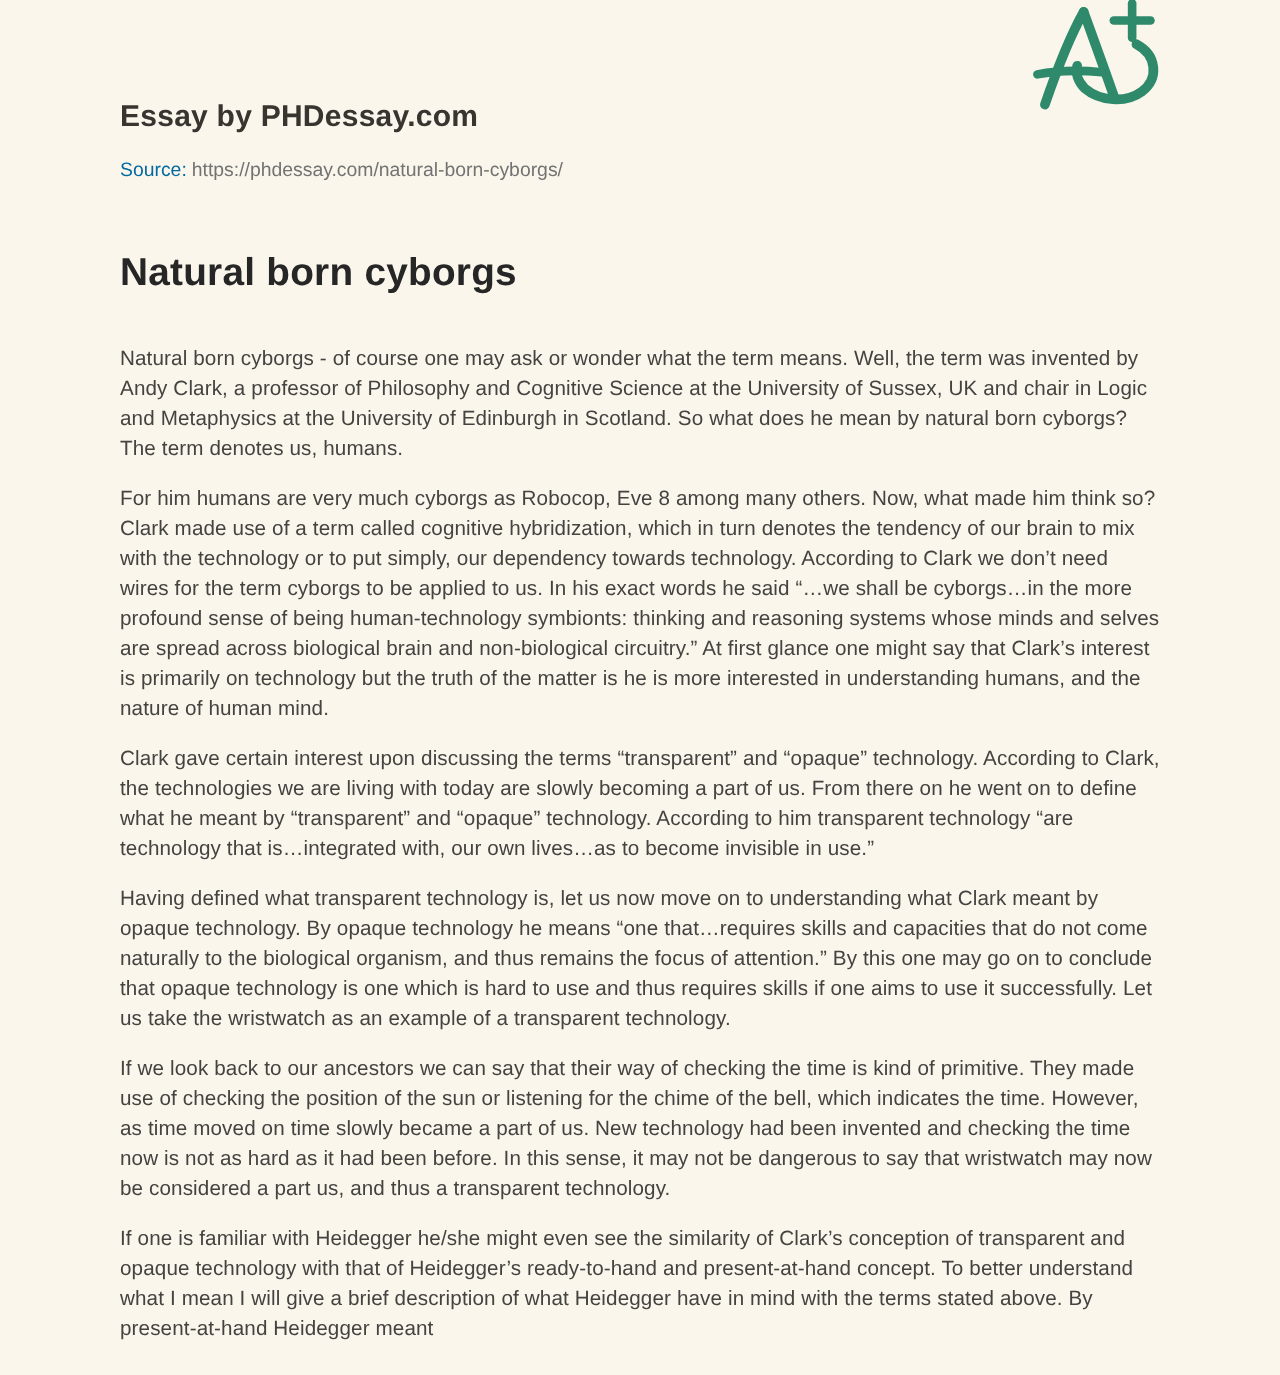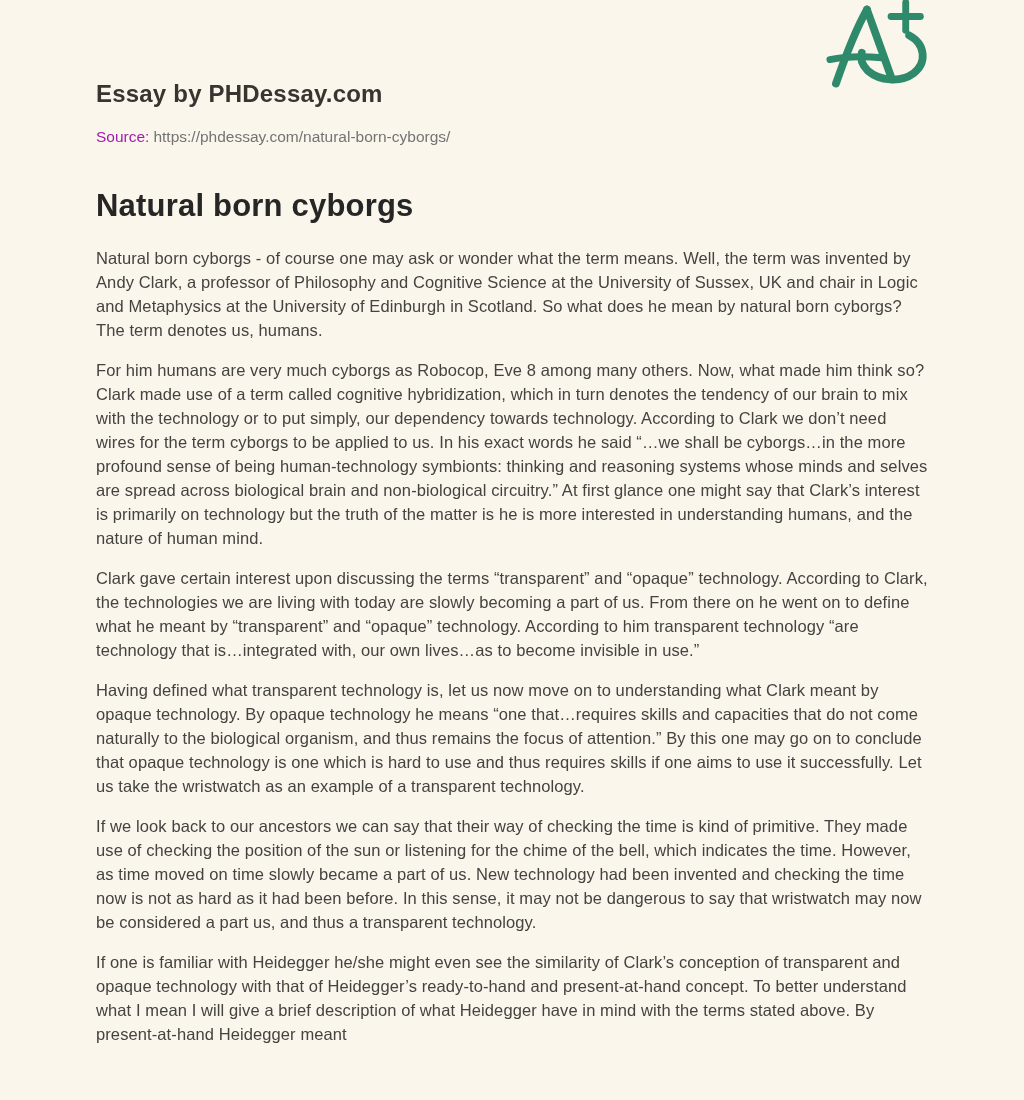--- a/index.html
+++ b/index.html
@@ -26,48 +26,48 @@
     color: #38342f;
     letter-spacing: 0.2px;
     line-height: 28px;
   }
   .source-row {
     margin-top: 19px;
     font-size: 15.5px;
     line-height: 20px;
   }
   .source-label {
-    color: #a21caf;
+    color: #0369a1;
     margin-right: 4px;
   }
   .source-link {
     color: #737373;
     text-decoration: none;
   }
   .logo {
     position: absolute;
     top: -4px;
     right: -7px;
     width: 112px;
     height: 96px;
   }
   .logo svg {
     width: 100%;
     height: 100%;
   }
   .title {
-    margin-top: 40px;
+    margin-top: 52px;
     font-size: 31px;
     font-weight: 700;
     color: #262626;
     letter-spacing: 0.2px;
     line-height: 38px;
   }
   .essay-body {
-    margin-top: 21px;
+    margin-top: 38px;
   }
   .essay-body p {
     margin: 0 0 16px 0;
     font-size: 16.5px;
     line-height: 24px;
     color: #454340;
     letter-spacing: 0.1px;
   }
 </style>
 </head>

